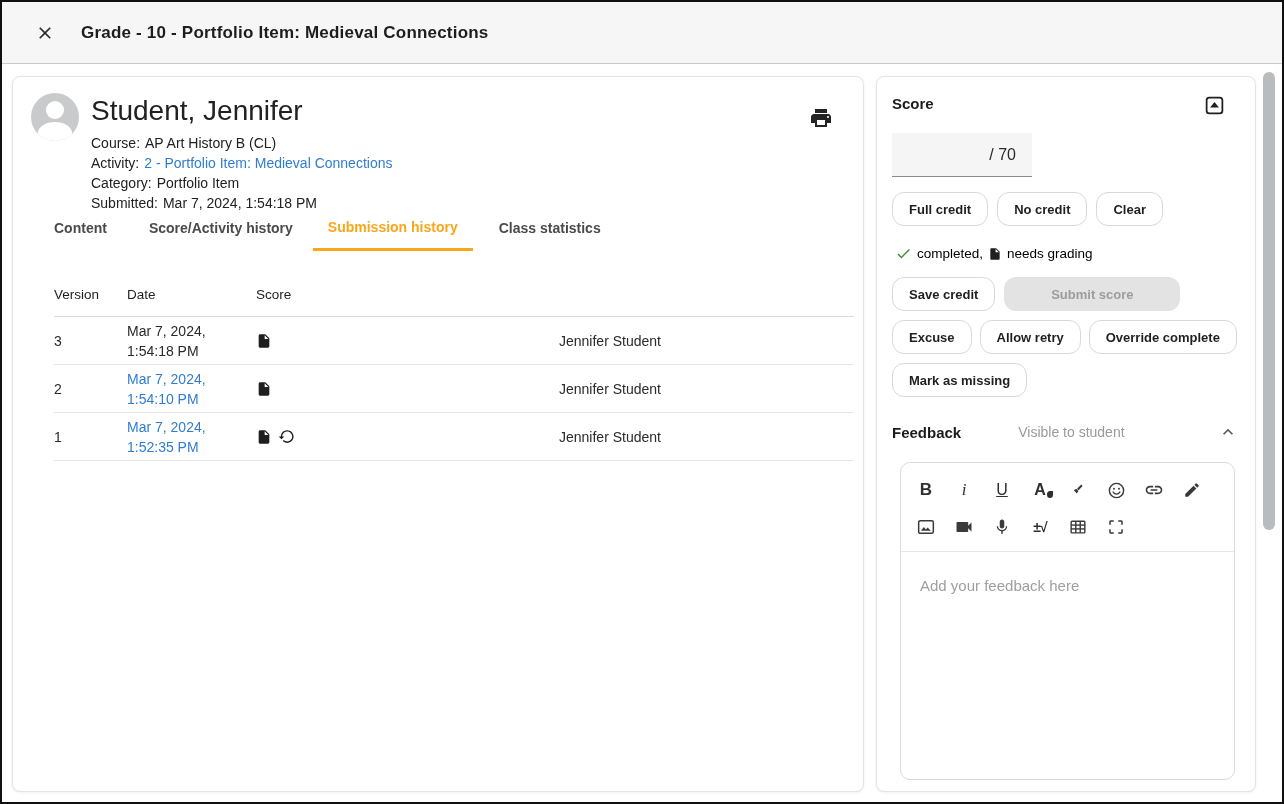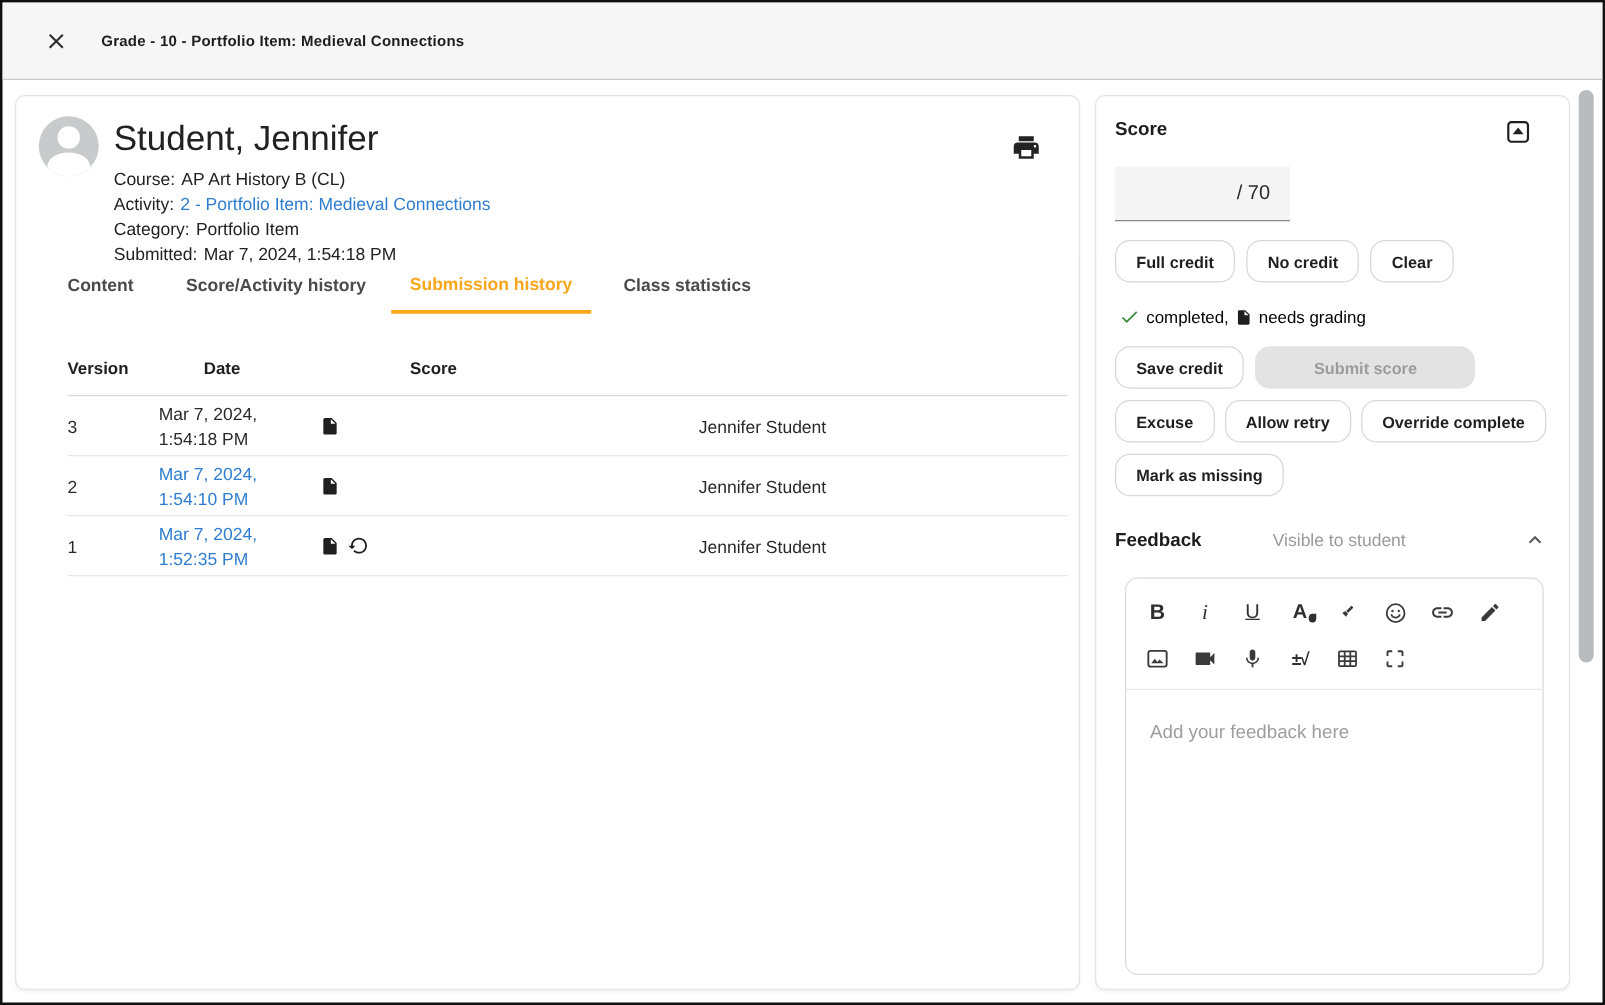--- a/index.html
+++ b/index.html
@@ -3,21 +3,21 @@
 <meta charset="utf-8">
 <style>
   * { box-sizing: border-box; margin: 0; padding: 0; }
   html,body { width:1284px; height:804px; font-family:"Liberation Sans", sans-serif; background:#fff; }
   .frame { position:absolute; inset:0; width:1284px; height:804px; border:2px solid #101010; background:#fff; overflow:hidden; }
 
   
   .modal-header { position:absolute; top:0; left:0; right:0; height:62px; background:#f6f6f6;
     border-bottom:1px solid #c9c9c9; display:flex; align-items:center; padding-left:31px; }
   .close-btn { width:24px; height:24px; border:none; background:transparent; cursor:pointer; display:flex; align-items:center; justify-content:center; }
-  .modal-title { margin-left:24px; font-size:12px; font-weight:700; color:#1d1d1d; letter-spacing:.2px; }
+  .modal-title { margin-left:24px; font-size:17px; font-weight:700; color:#1d1d1d; letter-spacing:.2px; }
 
   
   .card { position:absolute; background:#fff; border:1px solid #e4e4e4; border-radius:8px; box-shadow:0 1px 3px rgba(0,0,0,.06); }
   .card-left  { left:10px;  top:74px; width:852px; height:716px; }
   .card-right { left:874px; top:74px; width:380px; height:716px; }
 
   
   .avatar { position:absolute; left:18px; top:16px; width:48px; height:48px; border-radius:50%; background:#c9cacc; overflow:hidden; }
   .avatar .head { position:absolute; top:8px; left:50%; transform:translateX(-50%); width:18px; height:18px; border-radius:50%; background:#fff; }
   .avatar .shoulders { position:absolute; top:29px; left:50%; transform:translateX(-50%); width:34px; height:22px; border-radius:50% 50% 0 0; background:#fff; }
@@ -30,21 +30,21 @@
   
   .tabs { position:absolute; left:41px; top:142px; display:flex; align-items:flex-end; font-size:14px; font-weight:600; color:#4a4a4a; }
   .tab { padding-bottom:15px; cursor:pointer; }
   .tab1 { margin-right:42px; }
   .tab2 { margin-right:20px; }
   .tab-active { color:var(--accent,#f9a61b); padding:0 15px 13px 15px; border-bottom:3px solid var(--accent,#f9a61b); margin-right:26px; }
 
   
   .table { position:absolute; left:41px; top:196px; width:800px; font-size:14px; color:#2a2a2a; }
   .trow { display:grid; grid-template-columns:73px 129px 303px auto; align-items:center; }
-  .thead { height:44px; font-size:13.5px; font-weight:700; color:#1f1f1f; border-bottom:1px solid #dcdcdc;gap:36px; }
+  .thead { height:44px; font-size:13.5px; font-weight:400; color:#1f1f1f; border-bottom:1px solid #dcdcdc; }
   .tbody-row { height:48px; border-bottom:1px solid #e6e6e6; }
   .date-cell { line-height:20px; }
   .score-icons { display:flex; gap:6px; align-items:center; }
 
   
   .panel-title { position:absolute; left:15px; top:18px; font-size:15px; font-weight:700; color:#1c1c1c; }
   .collapse-btn { position:absolute; right:27px; top:16px; width:24px; height:24px; border:none; background:transparent; cursor:pointer; }
   .score-field { position:absolute; left:15px; top:56px; width:140px; height:44px; background:#f5f5f5;
     border:none; border-bottom:1px solid #8a8a8a; display:flex; align-items:center; justify-content:flex-end; padding-right:16px; }
   .score-field input { width:60px; border:none; background:transparent; outline:none; font-size:16px; text-align:right; font-family:inherit; }

